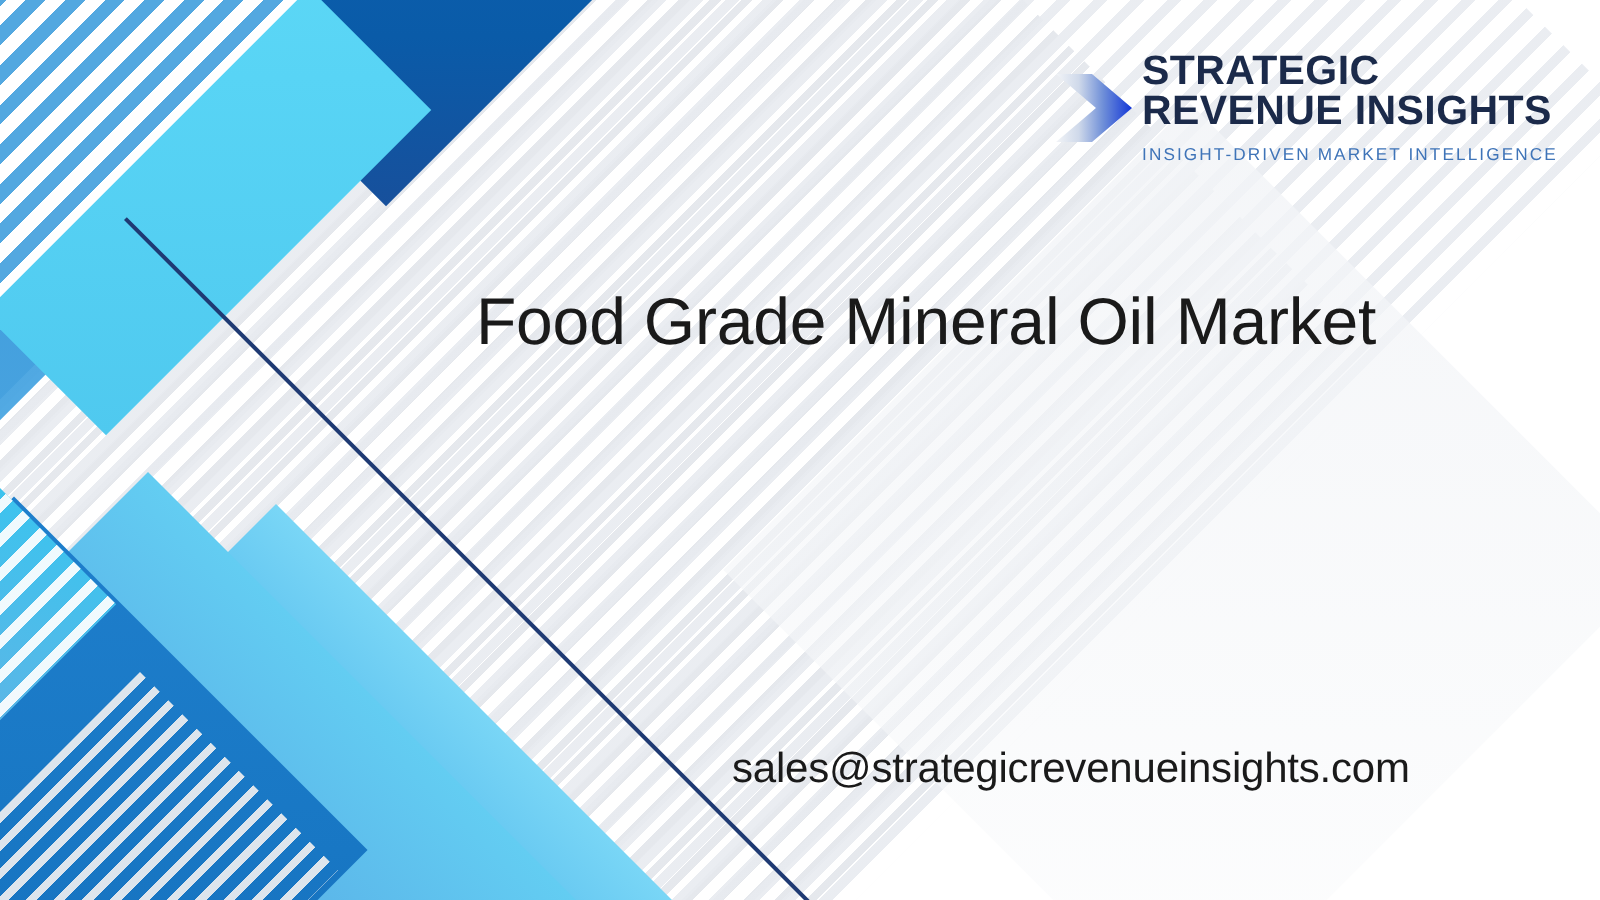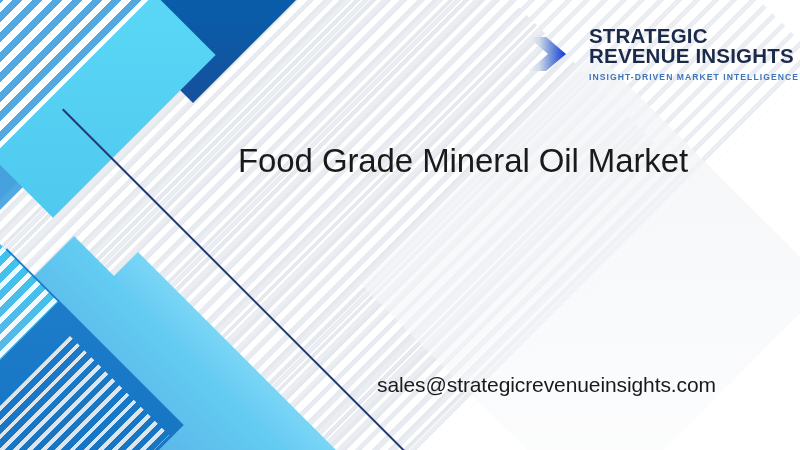--- a/index.html
+++ b/index.html
@@ -197,38 +197,38 @@
     transform-origin: top left;
   }
 
   
   .logo {
     position: absolute;
     left: 524px;
     top: 26px;
     display: flex;
     align-items: center;
-    gap: 19px;
+    gap: 1px;
   }
   .logo-mark { width: 46px; height: 46px; flex: 0 0 auto; }
   .logo-text { display: flex; flex-direction: column; }
   .logo-line1, .logo-line2 {
     font-family: "Liberation Sans", sans-serif;
     font-weight: bold;
     font-size: 20.5px;
     line-height: 20px;
     letter-spacing: .2px;
     color: #1b2a4a;
     white-space: nowrap;
   }
   .logo-tagline {
     margin-top: 6px;
     font-family: "Liberation Sans", sans-serif;
     font-size: 8.6px;
-    font-weight: bold;
+    font-weight: normal;
     letter-spacing: 1.05px;
     color: #3f74b8;
     white-space: nowrap;
   }
 
   
   .title {
     position: absolute;
     left: 203px;
     top: 141px;
@@ -246,21 +246,20 @@
   .email {
     position: absolute;
     left: 366px;
     top: 373px;
     font-family: "Liberation Sans", sans-serif;
     font-size: 21px;
     font-weight: normal;
     color: #1a1a1a;
     letter-spacing: -0.1px;
     white-space: nowrap;
-    margin-left: 11px;
   }
 </style>
 </head>
 <body>
 
 <div class="slide">
 
   <div class="bg-art">
 
     <div class="shape gray-stripes"></div>

